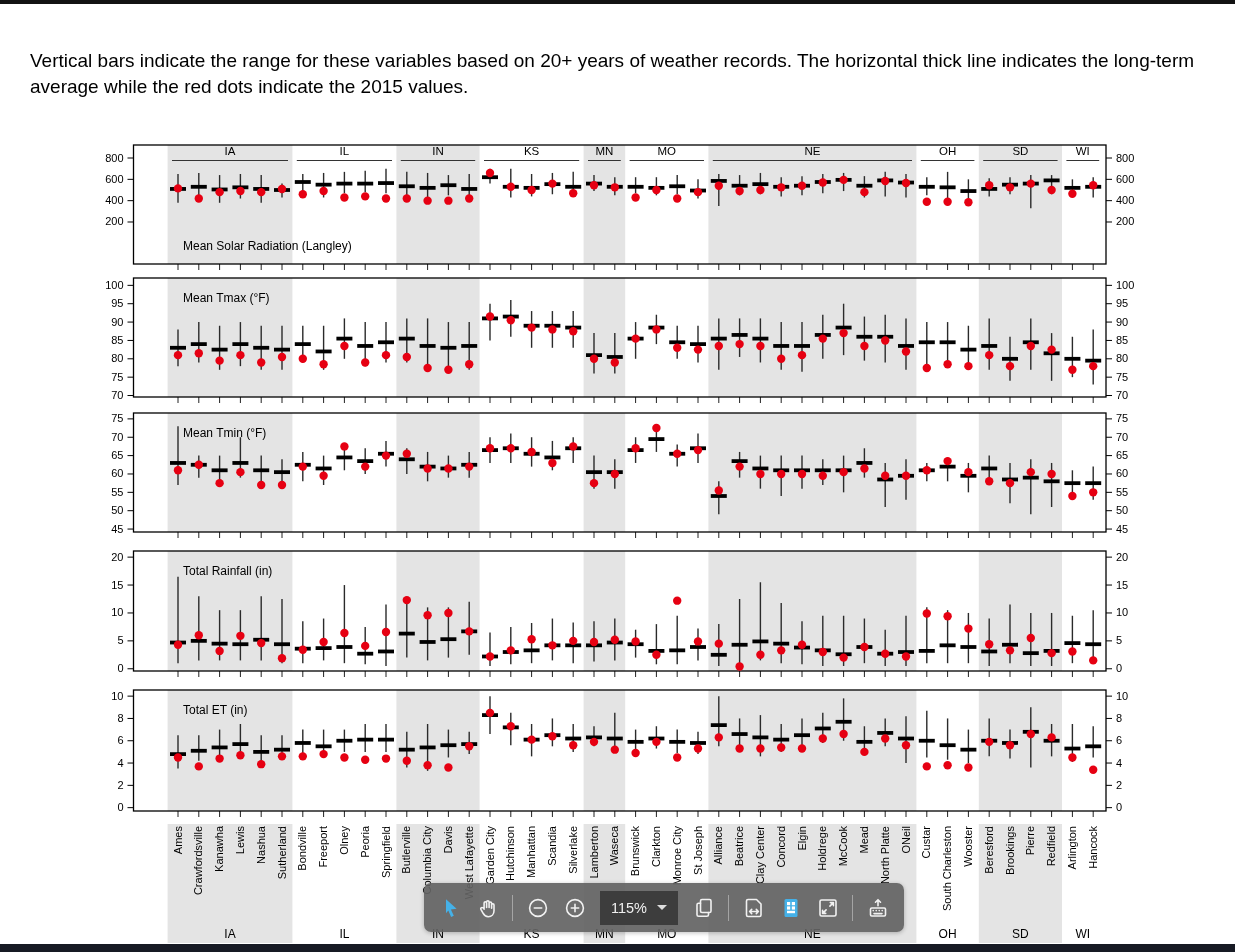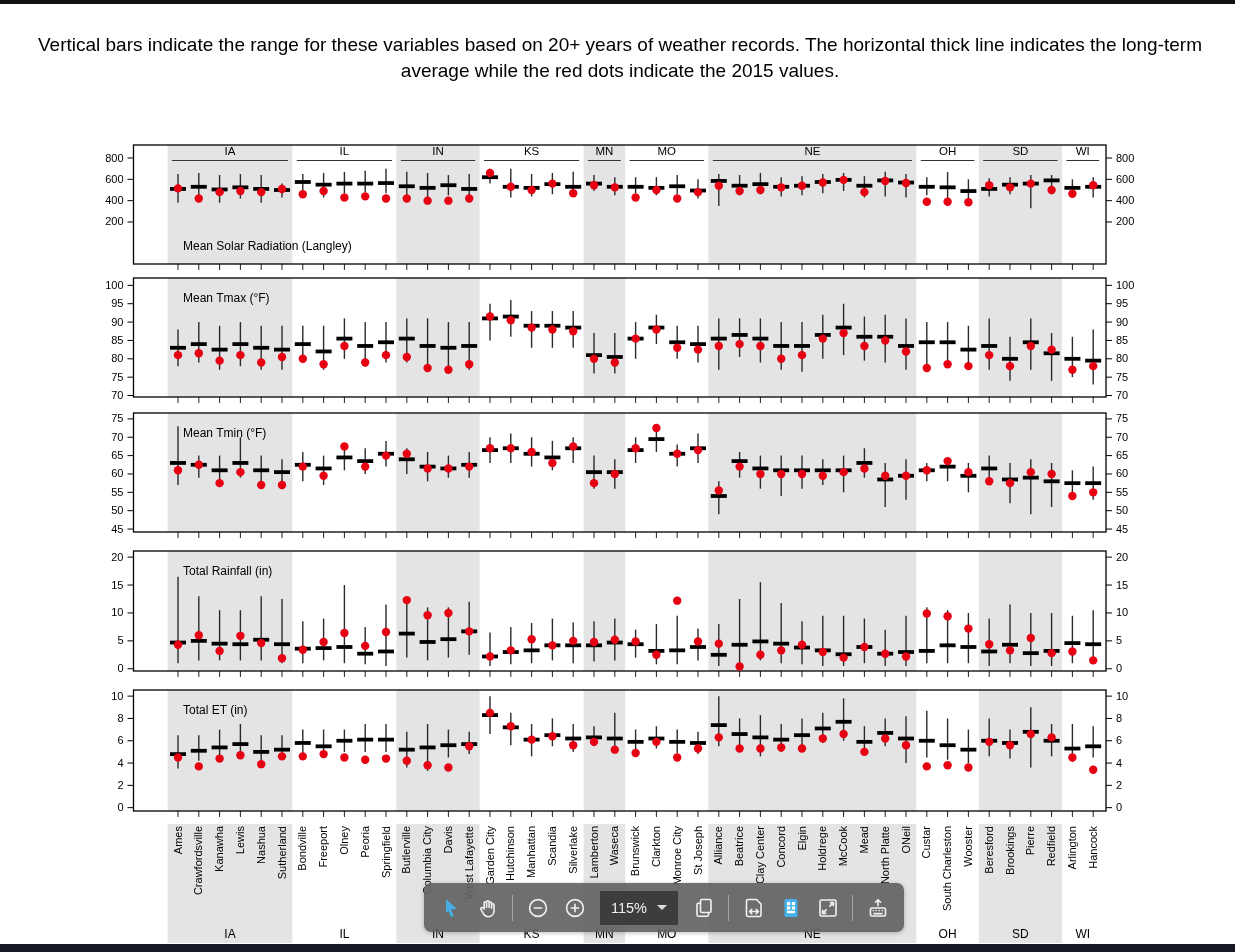--- a/index.html
+++ b/index.html
@@ -2,21 +2,21 @@
 <html><head>
 <meta charset="utf-8">
 <style>
   html,body{margin:0;padding:0;background:#fff;}
   .page{position:relative;width:1235px;height:952px;background:#fff;overflow:hidden;
         font-family:"Liberation Sans",sans-serif;color:#000;}
   .top-edge{position:absolute;left:0;top:0;width:1235px;height:4px;background:#121212;}
   .bottom-edge{position:absolute;left:0;top:944px;width:1235px;height:8px;background:#171a24;}
   .doc-text{position:absolute;left:30px;top:8px;width:1180px;font-size:19px;line-height:1.38;}
   .doc-text p{margin:0;}
-  .doc-text .caption{margin-top:24px;text-align:center;}
+  .doc-text .caption{margin-top:40px;}
   svg#chart{position:absolute;left:0;top:0;}
   svg text{font-family:"Liberation Sans",sans-serif;fill:#000;}
   
   .toolbar{position:absolute;left:424px;top:883px;height:49px;background:rgba(99,99,99,.92);
            border-radius:7px;display:flex;align-items:center;padding:0 10px;gap:4px;
            box-shadow:0 1px 4px rgba(0,0,0,.25);}
   .tb-btn{width:33px;height:34px;display:flex;align-items:center;justify-content:center;
           background:none;border:none;padding:0;cursor:pointer;}
   .tb-div{width:1px;height:26px;background:rgba(255,255,255,.38);margin:0 4px;}
   .zoom-select{background:#3d3d3d;color:#f0f0f0;font-size:14.5px;height:34px;padding:0 11px;

